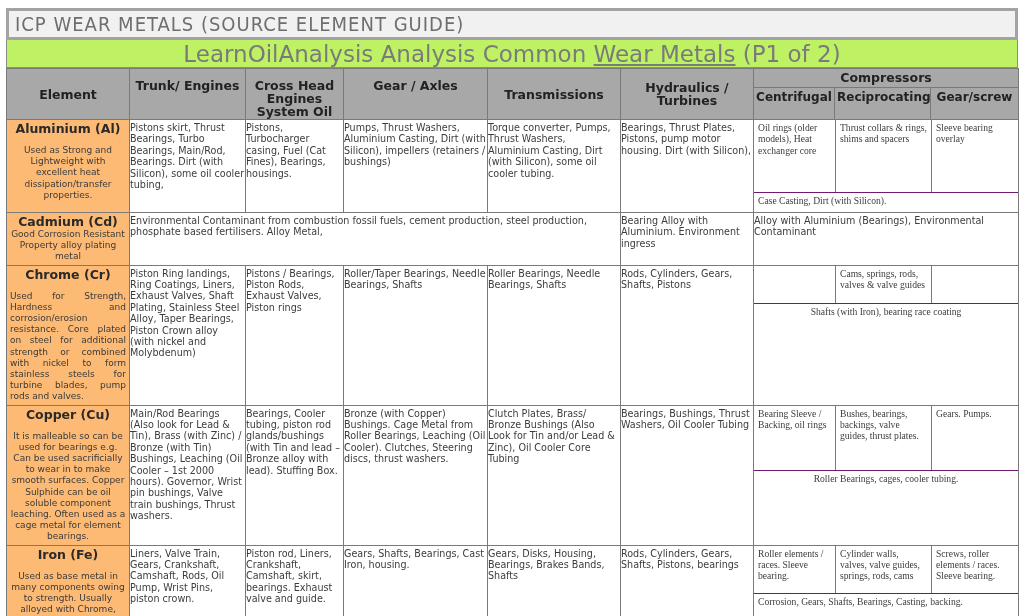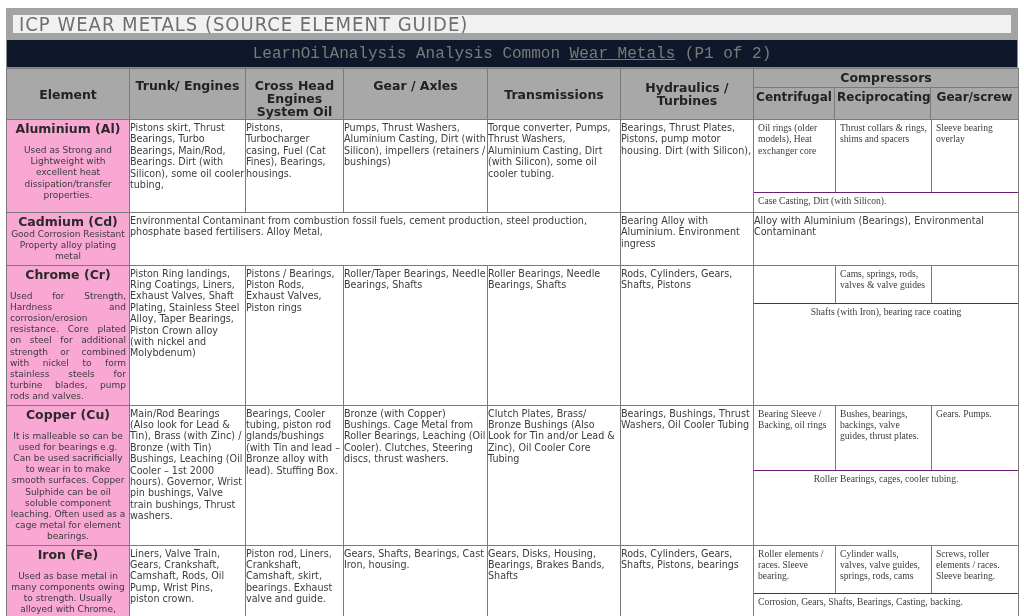--- a/index.html
+++ b/index.html
@@ -1,28 +1,28 @@
 <!DOCTYPE html>
 <html><head>
 <meta charset="utf-8">
 <style>
   html, body { margin:0; padding:0; background:#ffffff; }
   body { width:1024px; height:616px; overflow:hidden; position:relative; font-family:"DejaVu Sans", sans-serif; color:#3a3a3a; }
   .page { position:absolute; left:6px; top:8px; width:1012px; }
-  .title-bar { height:32px; background:#f1f1f1; border:7px solid #a3a3a3; box-sizing:border-box; display:flex; align-items:center; padding-left:6px;
+  .title-bar { height:32px; background:#f1f1f1; border:3px solid #a3a3a3; box-sizing:border-box; display:flex; align-items:center; padding-left:6px;
     font-family:"DejaVu Sans", sans-serif; font-size:20px; letter-spacing:1px; color:#6e6e6e; font-weight:normal; text-transform:uppercase; font-stretch:condensed; }
-  .subtitle-bar { height:28px; background:#0f172a; border:1px solid #8c8c8c; border-top:none; box-sizing:border-box; text-align:center;
-    font-size:16px; color:#7a7a7a; line-height:28px;font-family:Liberation Mono, monospace; }
+  .subtitle-bar { height:28px; background:#bef264; border:1px solid #8c8c8c; border-top:none; box-sizing:border-box; text-align:center;
+    font-size:23px; color:#7a7a7a; line-height:28px; }
   .subtitle-bar .u { text-decoration:underline; }
   table { border-collapse:collapse; table-layout:fixed; width:1012px; }
   td, th { border:1.5px solid #7a7a7a; vertical-align:top; font-size:9.6px; line-height:11.4px; padding:2px 0; color:#3c3c3c; overflow:hidden; }
   th { background:#a8a8a8; font-weight:bold; color:#222; font-size:12.5px; line-height:13px; text-align:center; vertical-align:middle; padding:1px 2px; }
   th.sub { font-size:12px; vertical-align:top; padding-top:3px; }
   th.grp { vertical-align:top; padding-top:10px; }
-  td.el { background:#f9a8d4; text-align:center; padding:2px 3px; }
+  td.el { background:#fdba74; text-align:center; padding:2px 3px; }
   td.el .name { font-weight:bold; font-size:12.5px; line-height:14px; color:#2a2a2a; display:block; }
   td.el .desc { font-size:9px; line-height:11.2px; color:#3a3a3a; display:block; }
   td.el .desc.gap { margin-top:9px; }
   td.el .desc.just { text-align:justify; text-align-last:left; }
   tr.r-al { height:93px; } tr.r-cd { height:47px; } tr.r-cr { height:133px; } tr.r-cu { height:133px; } tr.r-fe { height:91px; }
   td.nopad { padding:0;font-family:Liberation Serif, serif; }
   .subgrid { display:grid; grid-template-columns:81px 96px 1fr; height:100%; }
   .cell { padding:2px 4px; box-sizing:border-box; }
   .bl { border-left:1px solid #7a7a7a; }
   .bt { border-top:1px solid #701a75; }

